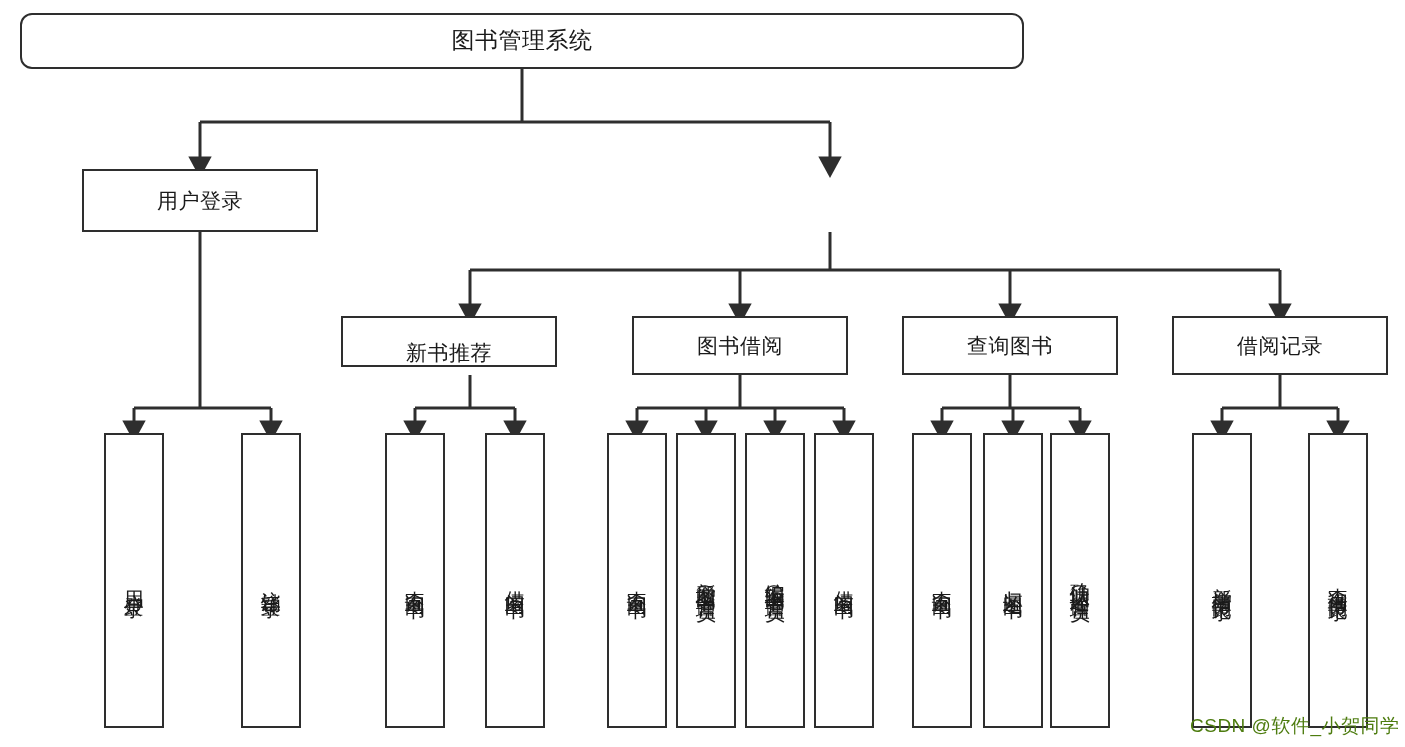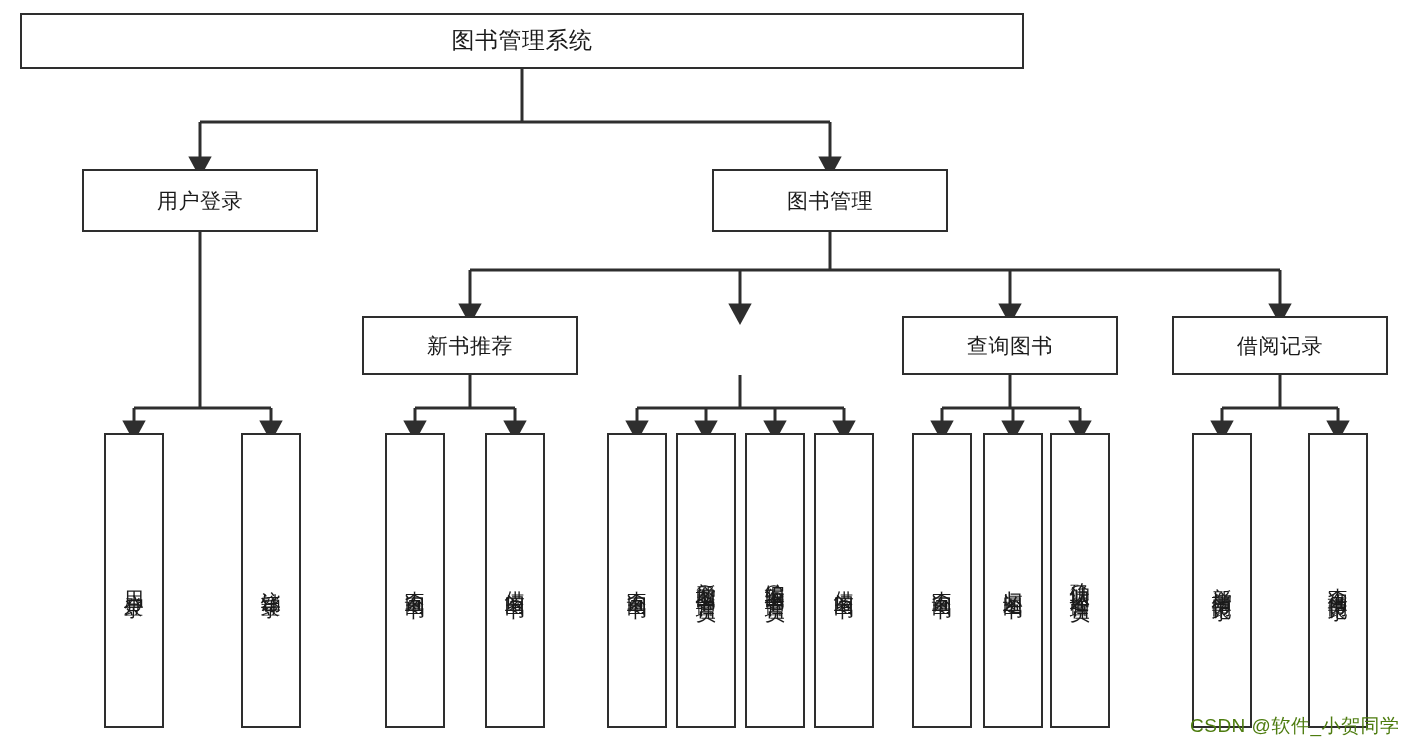--- a/index.html
+++ b/index.html
@@ -122,33 +122,33 @@
       <path d="M1013,408 L1013,424" marker-end="url(#arrow)"></path>
       <path d="M1080,408 L1080,424" marker-end="url(#arrow)"></path>
 
       <path d="M1280,375 L1280,408"></path>
       <path d="M1222,408 L1338,408"></path>
       <path d="M1222,408 L1222,424" marker-end="url(#arrow)"></path>
       <path d="M1338,408 L1338,424" marker-end="url(#arrow)"></path>
     </g>
   </svg>
 
-  <div class="node level-0" style="left:20px; top:13px; width:1004px; height:56px;">
+  <div class="node level-0" style="left:20px; top:13px; width:1004px; height:56px;border-radius:12px;">
     <span class="label">图书管理系统</span>
   </div>
 
   <div class="node level-1" style="left:82px; top:169px; width:236px; height:63px;">
     <span class="label">用户登录</span>
   </div>
-  <div class="node level-1" style="left:712px; top:169px; width:236px; height:63px;">
-    <span class="label">图书管理</span>
-  </div>
-
-  <div class="node level-2" style="left:362px; top:316px; width:216px; height:59px;">
+
+  <div class="node level-2" style="left:341px; top:316px; width:216px; height:51px;align-items:flex-end;">
     <span class="label">新书推荐</span>
+  </div>
+  <div class="node level-2" style="left:632px; top:316px; width:216px; height:59px;">
+    <span class="label">图书借阅</span>
   </div>
   <div class="node level-2" style="left:902px; top:316px; width:216px; height:59px;">
     <span class="label">查询图书</span>
   </div>
   <div class="node level-2" style="left:1172px; top:316px; width:216px; height:59px;">
     <span class="label">借阅记录</span>
   </div>
 
   <div class="node leaf" style="left:104px; top:433px; width:60px; height:295px;">
     <span class="label">用户登录</span>

